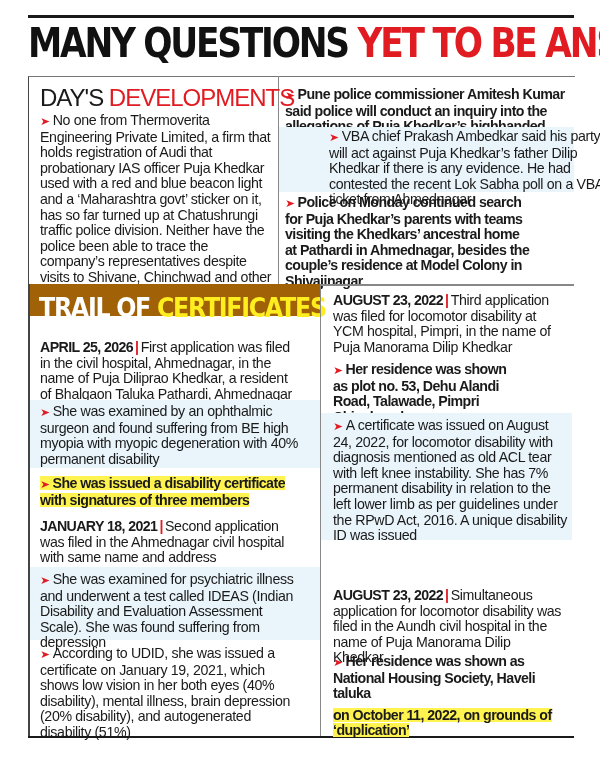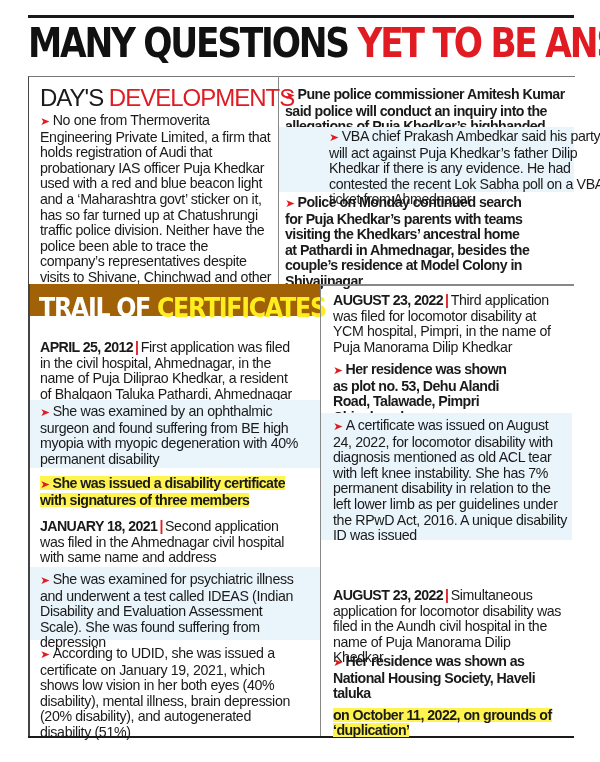--- a/index.html
+++ b/index.html
@@ -73,21 +73,21 @@
     <span>TRAIL OF</span>
     <span class="y">CERTIFICATES</span>
   </div>
 </div>
 <div class="bottom-left-border"></div>
 <div class="bottom-divider"></div>
 <div class="top-right-rule"></div>
 <div class="bottom-rule"></div>
 
 <div class="para" style="left:40px; top:340px; width:256px;">
-  <span class="date">APRIL 25, 2012</span><span class="pipe">|</span><span>First application was filed in the civil hospital, Ahmednagar, in the name of Puja Diliprao Khedkar, a resident of Bhalgaon Taluka Pathardi, Ahmednagar district</span>
+  <span class="date">APRIL 25, 2026</span><span class="pipe">|</span><span>First application was filed in the civil hospital, Ahmednagar, in the name of Puja Diliprao Khedkar, a resident of Bhalgaon Taluka Pathardi, Ahmednagar district</span>
 </div>
 <div class="blue-panel" style="left:30px; top:400px; width:290px; height:68px;"></div>
 <div class="para" style="left:40px; top:404px; width:262px;">
   <span class="arrow">➤</span><span>She was examined by an ophthalmic surgeon and found suffering from BE high myopia with myopic degeneration with 40% permanent disability</span>
 </div>
 <div class="para bold" style="left:40px; top:476px; width:262px;">
   <span class="hl"><span class="arrow">➤</span><span>She was issued a disability certificate</span></span><br>
   <span class="hl">with signatures of three members</span>
 </div>
 <div class="para" style="left:40px; top:519px; width:245px;">

